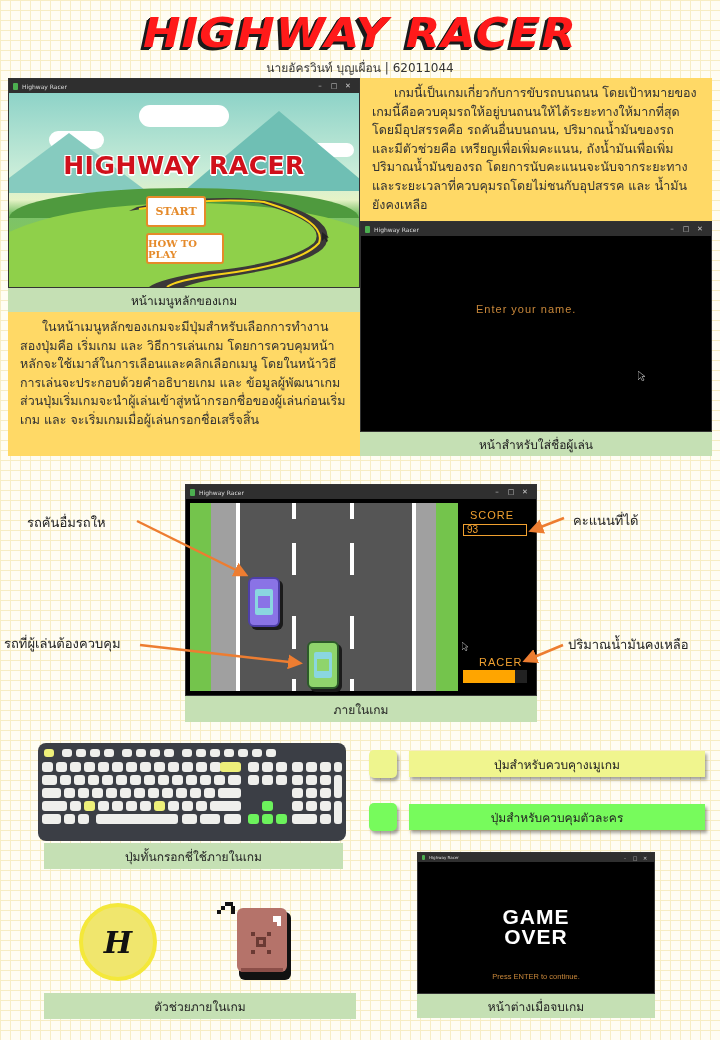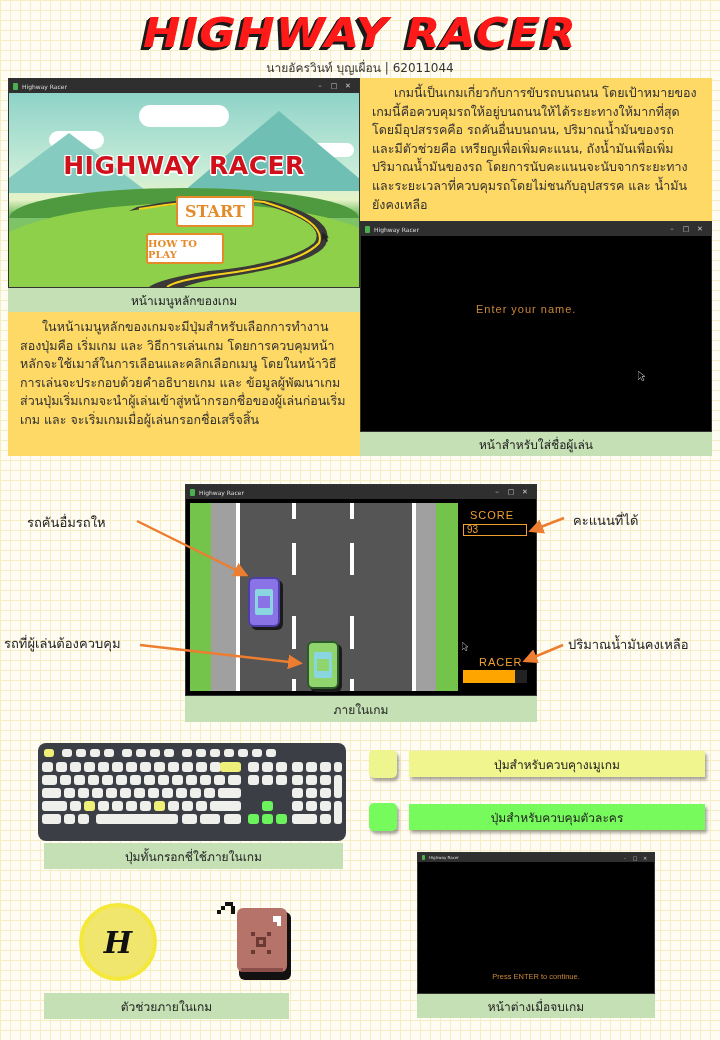--- a/index.html
+++ b/index.html
@@ -119,21 +119,21 @@
     <div class="cloud" style="left:300px; top:50px; width:45px; height:14px;"></div>
     <div class="mountain" style="left:175px; top:18px; border-width:0 95px 80px 95px; border-color:transparent transparent #6fbfb4 transparent;"></div>
     <div class="mountain" style="left:-20px; top:40px; border-width:0 80px 60px 80px; border-color:transparent transparent #86cbbf transparent;"></div>
     <div class="hills-dark"></div>
     <div class="grass"></div>
     <svg class="road" style="left:0; top:0;" width="352" height="194">
       <path d="M120 118 Q200 105 250 110 Q320 130 305 150 Q280 170 200 178 Q150 186 140 194 L175 194 Q190 188 230 182 Q315 168 318 148 Q325 125 262 108 Q200 100 128 114 Z" fill="#3b3838"></path>
       <path d="M130 116 Q200 104 255 109 Q318 128 310 150 Q290 172 205 182 Q165 188 158 194" stroke="#f6d21a" stroke-width="2" fill="none"></path>
     </svg>
     <div class="menu-title">HIGHWAY RACER</div>
-    <div class="menu-btn" style="left:137px; top:103px; width:78px; height:31px; font-size:16px;margin-left:30px;">START</div>
+    <div class="menu-btn" style="left:137px; top:103px; width:60px; height:31px; font-size:11px;">START</div>
     <div class="menu-btn" style="left:137px; top:140px; width:78px; height:31px; font-size:10px;">HOW TO PLAY</div>
     <svg class="abs" style="left:313px; top:139px;" width="8" height="10">
         <path d="M0 0 L0 9 L2.5 6.5 L4.5 10 L6 9 L4 5.5 L7 5.5 Z" fill="#222"></path>
       </svg>
   </div>
 </div>
 <div class="abs caption" style="left:8px; top:288px; width:352px; height:24px;">หน้าเมนูหลักของเกม</div>
 
 <div class="abs yellow-box" style="left:360px; top:78px; width:352px; height:143px;">เกมนี้เป็นเกมเกี่ยวกับการขับรถบนถนน โดยเป้าหมายของเกมนี้คือควบคุมรถให้อยู่บนถนนให้ได้ระยะทางให้มากที่สุด โดยมีอุปสรรคคือ รถคันอื่นบนถนน, ปริมาณน้ำมันของรถ และมีตัวช่วยคือ เหรียญเพื่อเพิ่มคะแนน, ถังน้ำมันเพื่อเพิ่มปริมาณน้ำมันของรถ โดยการนับคะแนนจะนับจากระยะทางและระยะเวลาที่ควบคุมรถโดยไม่ชนกับอุปสรรค และ น้ำมันยังคงเหลือ</div>
 
@@ -351,25 +351,29 @@
   <rect x="24" y="66" width="42" height="4" fill="#8b4e48"></rect>
   <rect x="56" y="14" width="8" height="6" fill="#fff"></rect>
   <rect x="60" y="20" width="4" height="4" fill="#fff"></rect>
   <rect x="34" y="30" width="4" height="4" fill="#6b3a34"></rect>
   <rect x="50" y="30" width="4" height="4" fill="#6b3a34"></rect>
   <rect x="34" y="48" width="4" height="4" fill="#6b3a34"></rect>
   <rect x="50" y="48" width="4" height="4" fill="#6b3a34"></rect>
   <rect x="39" y="35" width="10" height="10" fill="#6b3a34"></rect>
   <rect x="42" y="38" width="4" height="4" fill="#b5736a"></rect>
 </svg>
-<div class="abs caption" style="left:44px; top:993px; width:245px; height:26px;">ตัวช่วยภายในเกม</div>
+<div class="abs caption" style="left:44px; top:993px; width:312px; height:26px;">ตัวช่วยภายในเกม</div>
 
 <div class="abs win" style="left:417px; top:852px; width:238px; height:142px;">
   <div class="win-bar" style="height:9px; font-size:4px;">
     <span class="app-ico" style="width:3px; height:5px;"></span>
     <span class="title">Highway Racer</span>
     <span class="ctl" style="font-size:5px; width:10px;">–</span>
     <span class="ctl" style="font-size:5px; width:10px;">□</span>
     <span class="ctl" style="font-size:5px; width:10px;">✕</span>
   </div>
+  <div class="abs mono" style="left:0; top:54px; width:100%; text-align:center; color:#fff; font-weight:bold; font-size:21px; line-height:20px; letter-spacing:1px;">
+    <div>GAME</div>
+    <div>OVER</div>
+  </div>
   <div class="abs mono" style="left:0; top:119px; width:100%; text-align:center; color:#c8873a; font-size:7.5px;">Press ENTER to continue.</div>
 </div>
 <div class="abs caption" style="left:417px; top:994px; width:238px; height:24px;">หน้าต่างเมื่อจบเกม</div>
 
 </body></html>

